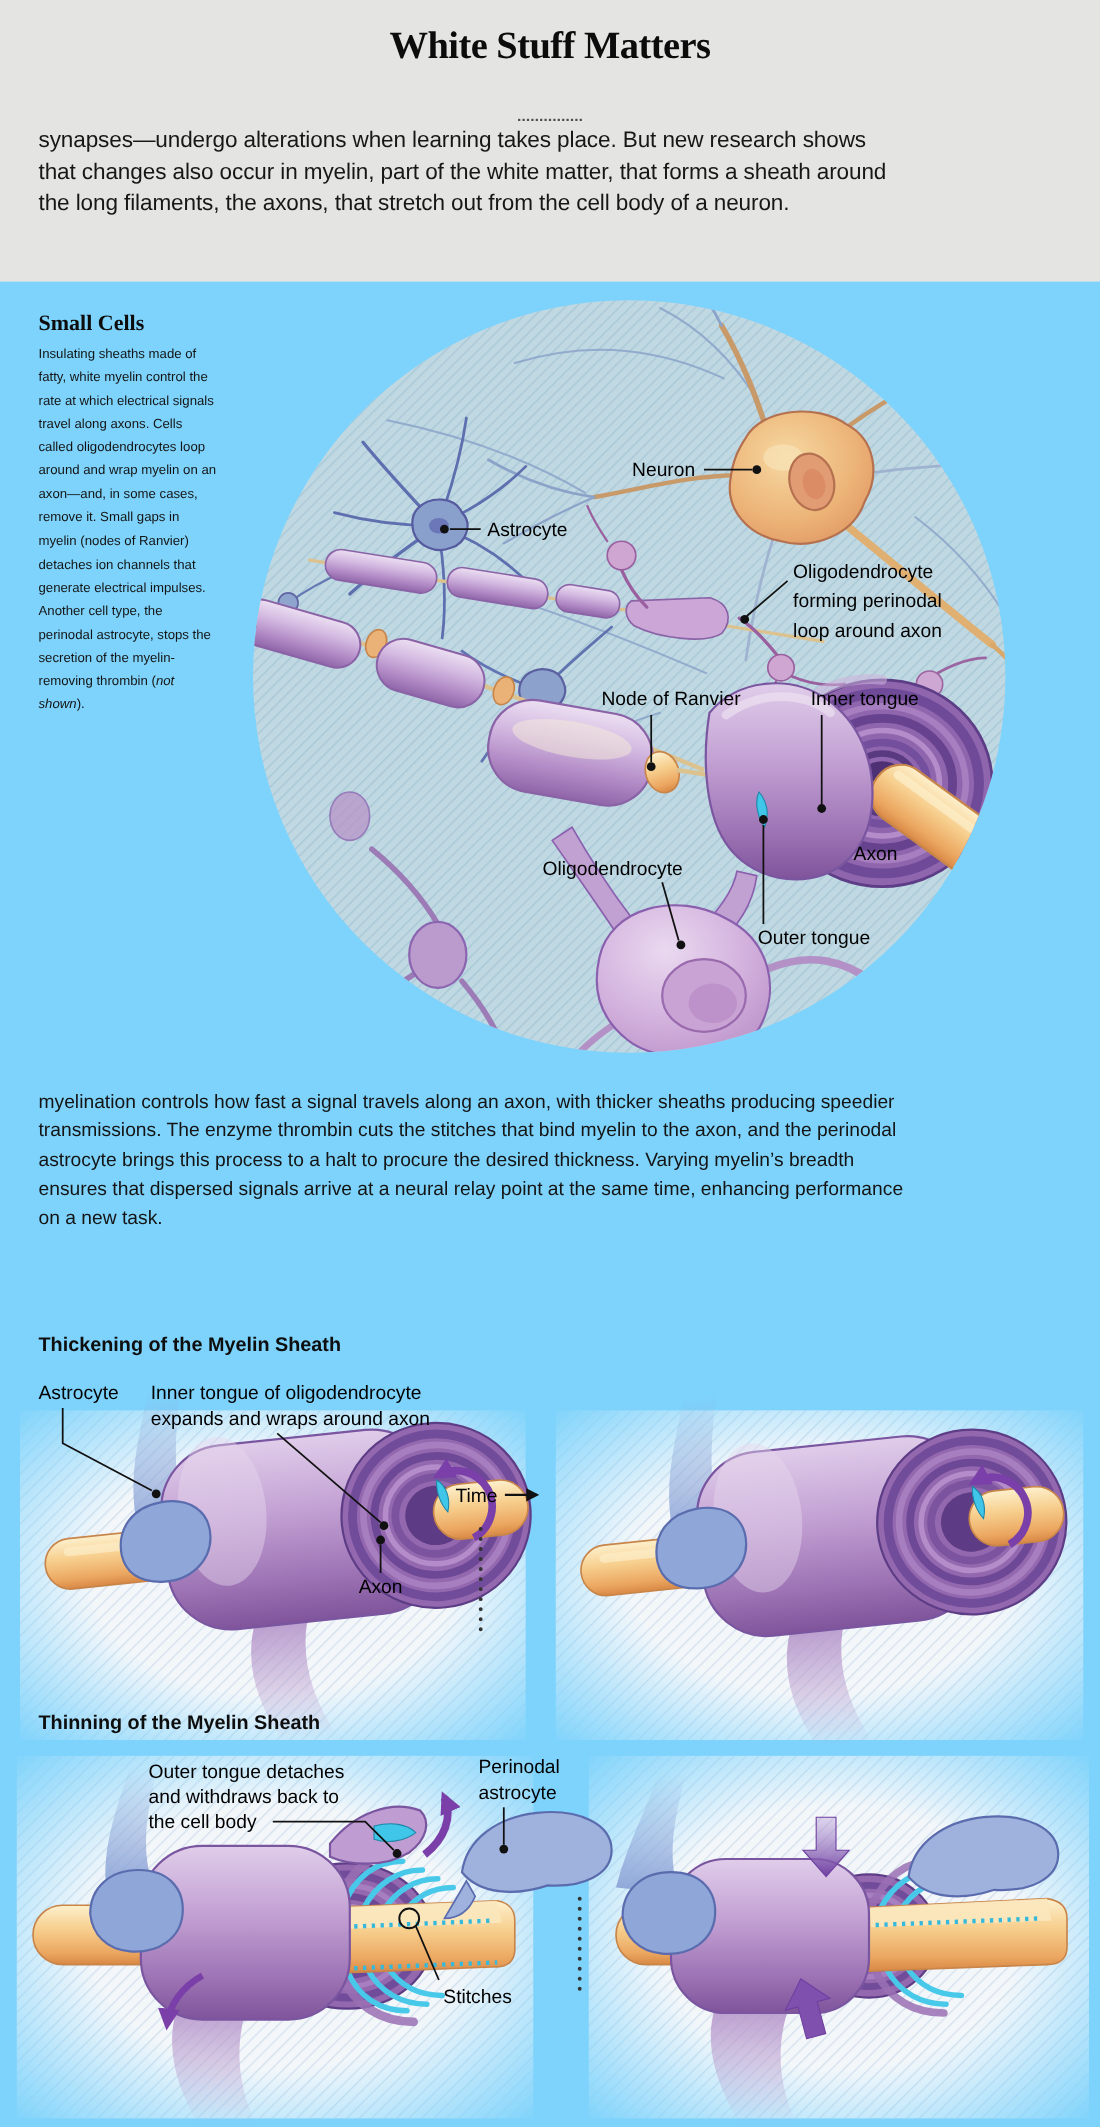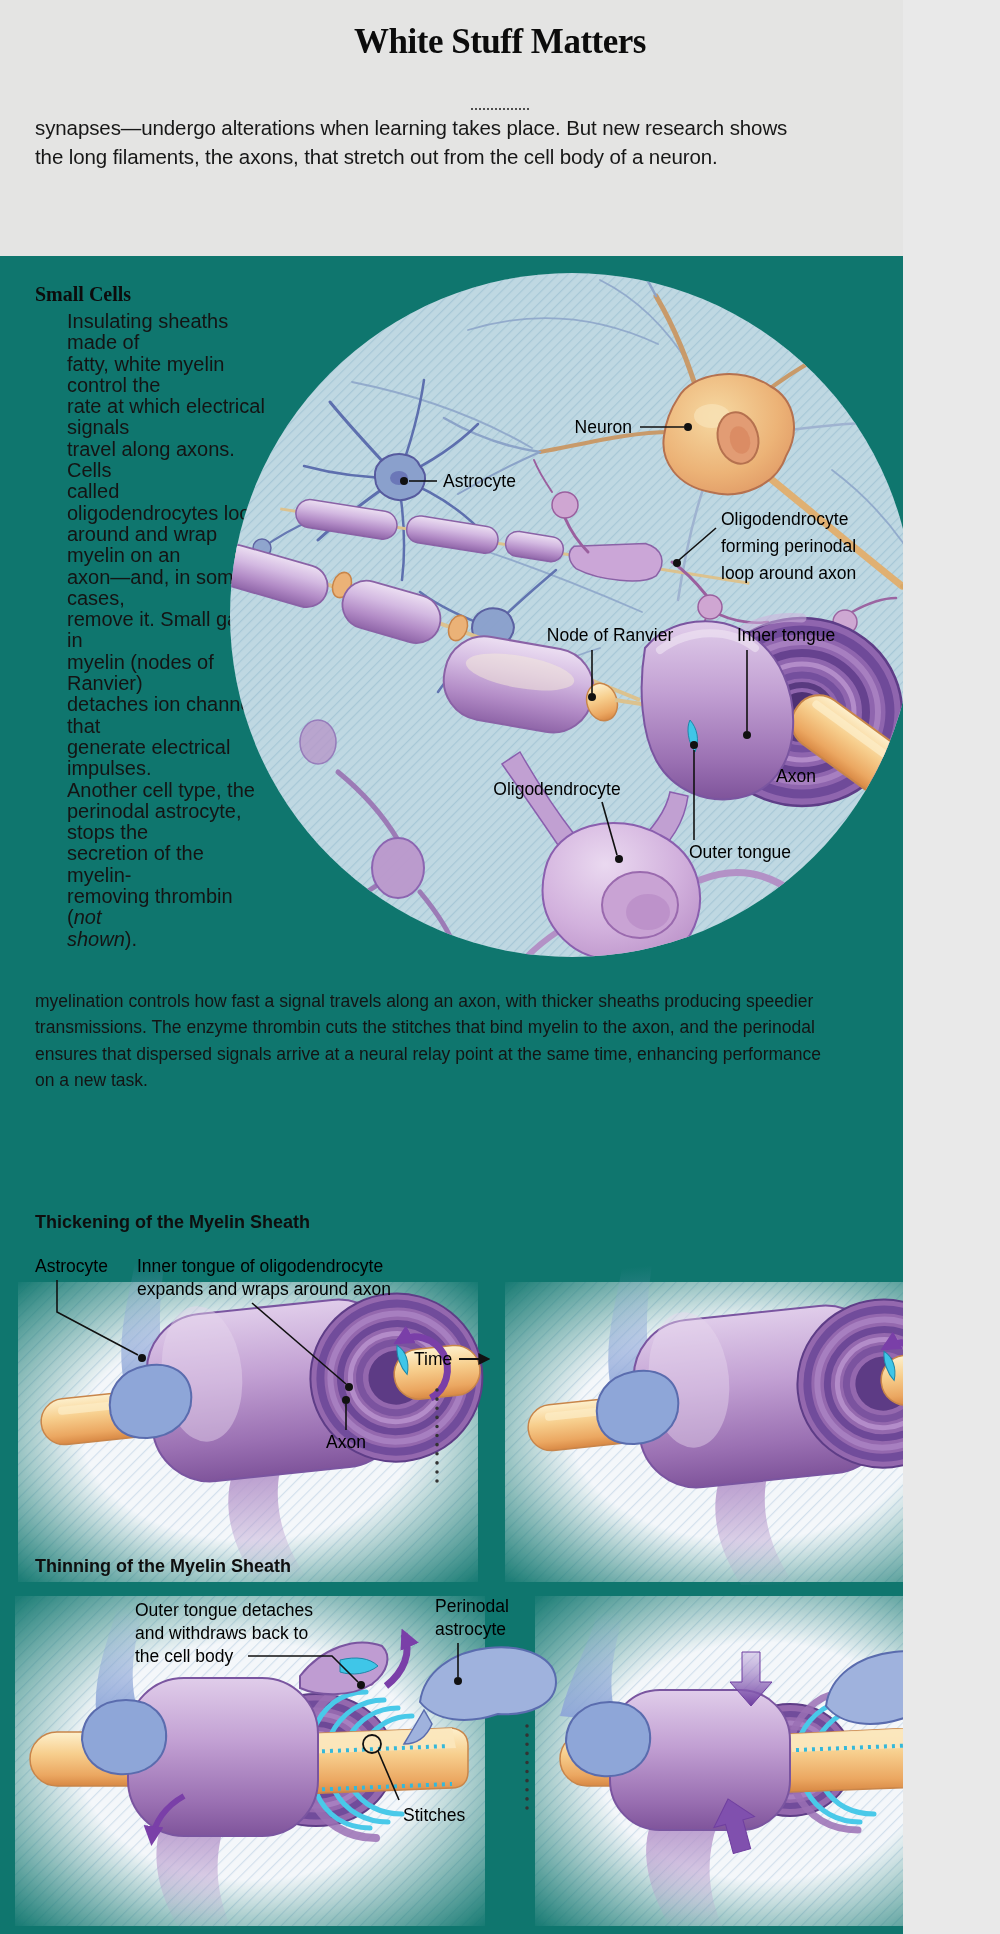--- a/index.html
+++ b/index.html
@@ -1,26 +1,26 @@
 <!DOCTYPE html>
 <html><head>
 <meta charset="utf-8">
 <style>
   html,body{margin:0;padding:0;background:#e9e9e9;}
-  .page{position:relative;width:903px;height:1934px;background:#0f766e;overflow:hidden;
+  .page{position:relative;width:1000px;height:1934px;background:#7dd3fc;overflow:hidden;
         font-family:"Liberation Sans", sans-serif;color:#1b1b1b;}
   .masthead{position:absolute;left:0;top:0;width:1000px;height:256px;background:#e4e4e3;}
   .title{position:absolute;left:0;top:22px;width:1000px;text-align:center;margin:0;
          font-family:"Liberation Serif", serif;font-weight:700;font-size:35px;letter-spacing:-.5px;color:#0c0c0c;}
   .dotted-rule{position:absolute;left:471px;top:108px;width:58px;height:0;border-top:2px dotted #4d4d4d;}
   .intro{position:absolute;left:35px;top:114px;width:945px;font-size:20.5px;line-height:28.6px;letter-spacing:-.1px;color:#171717;}
   .serif-h{font-family:"Liberation Serif", serif;font-weight:700;color:#0c0c0c;margin:0;}
   .worker{position:absolute;left:35px;top:283px;width:232px;}
   .worker h2{font-size:20px;margin:0 0 5px 0;}
-  .worker .body{font-size:20px;line-height:21.3px;color:#141414;margin-left:32px;}
+  .worker .body{font-size:12px;line-height:21.3px;color:#141414;}
   .wrapping{position:absolute;left:35px;top:988px;width:950px;}
   .wrapping h2{font-size:20.5px;margin:0 0 6px 0;}
   .wrapping .body{font-size:17.5px;line-height:26.4px;color:#141414;}
   .subhead{position:absolute;left:35px;margin:0;font-size:18px;font-weight:700;color:#0e0e0e;}
   .art{position:absolute;left:0;}
   svg text.lbl{font-family:"Liberation Sans", sans-serif;font-size:17.5px;fill:#000;}
   svg .leader{stroke:#111;stroke-width:1.6;fill:none;}
   svg .dot{fill:#111;}
   em{font-style:italic;}
 </style>
@@ -91,20 +91,21 @@
         <path d="M0,0 L10,5 L0,10 Z" fill="#7a3fa8"></path>
       </marker>
     </defs>
   </svg>
 
   <header class="masthead">
     <h1 class="title">White Stuff Matters</h1>
     <div class="dotted-rule"></div>
     <div class="intro">
       <div>synapses—undergo alterations when learning takes place. But new research shows</div>
+      <div>that changes also occur in myelin, part of the white matter, that forms a sheath around</div>
       <div>the long filaments, the axons, that stretch out from the cell body of a neuron.</div>
     </div>
   </header>
 
   <section class="worker">
     <h2 class="serif-h">Small Cells</h2>
     <div class="body">
       <div>Insulating sheaths made of</div>
       <div>fatty, white myelin control the</div>
       <div>rate at which electrical signals</div>
@@ -303,20 +304,21 @@
       <circle class="dot" cx="694" cy="745" r="4"></circle>
       <line class="leader" x1="694" y1="750" x2="694" y2="840"></line>
       <text class="lb l lbl" x="740" y="858" text-anchor="middle">Outer tongue</text>
     </g>
   </svg>
 
   <section class="wrapping">
     <div class="body">
       <div>myelination controls how fast a signal travels along an axon, with thicker sheaths producing speedier</div>
       <div>transmissions. The enzyme thrombin cuts the stitches that bind myelin to the axon, and the perinodal</div>
+      <div>astrocyte brings this process to a halt to procure the desired thickness. Varying myelin’s breadth</div>
       <div>ensures that dispersed signals arrive at a neural relay point at the same time, enhancing performance</div>
       <div>on a new task.</div>
     </div>
   </section>
 
   <h3 class="subhead" style="top:1212px">Thickening of the Myelin Sheath</h3>
 
   <svg class="art" style="top:1240px" width="1000" height="345" viewBox="0 1240 1000 345">
     <g mask="url(#softEdge)">
       <rect x="18" y="1282" width="460" height="300" fill="#f4f7fa"></rect>

